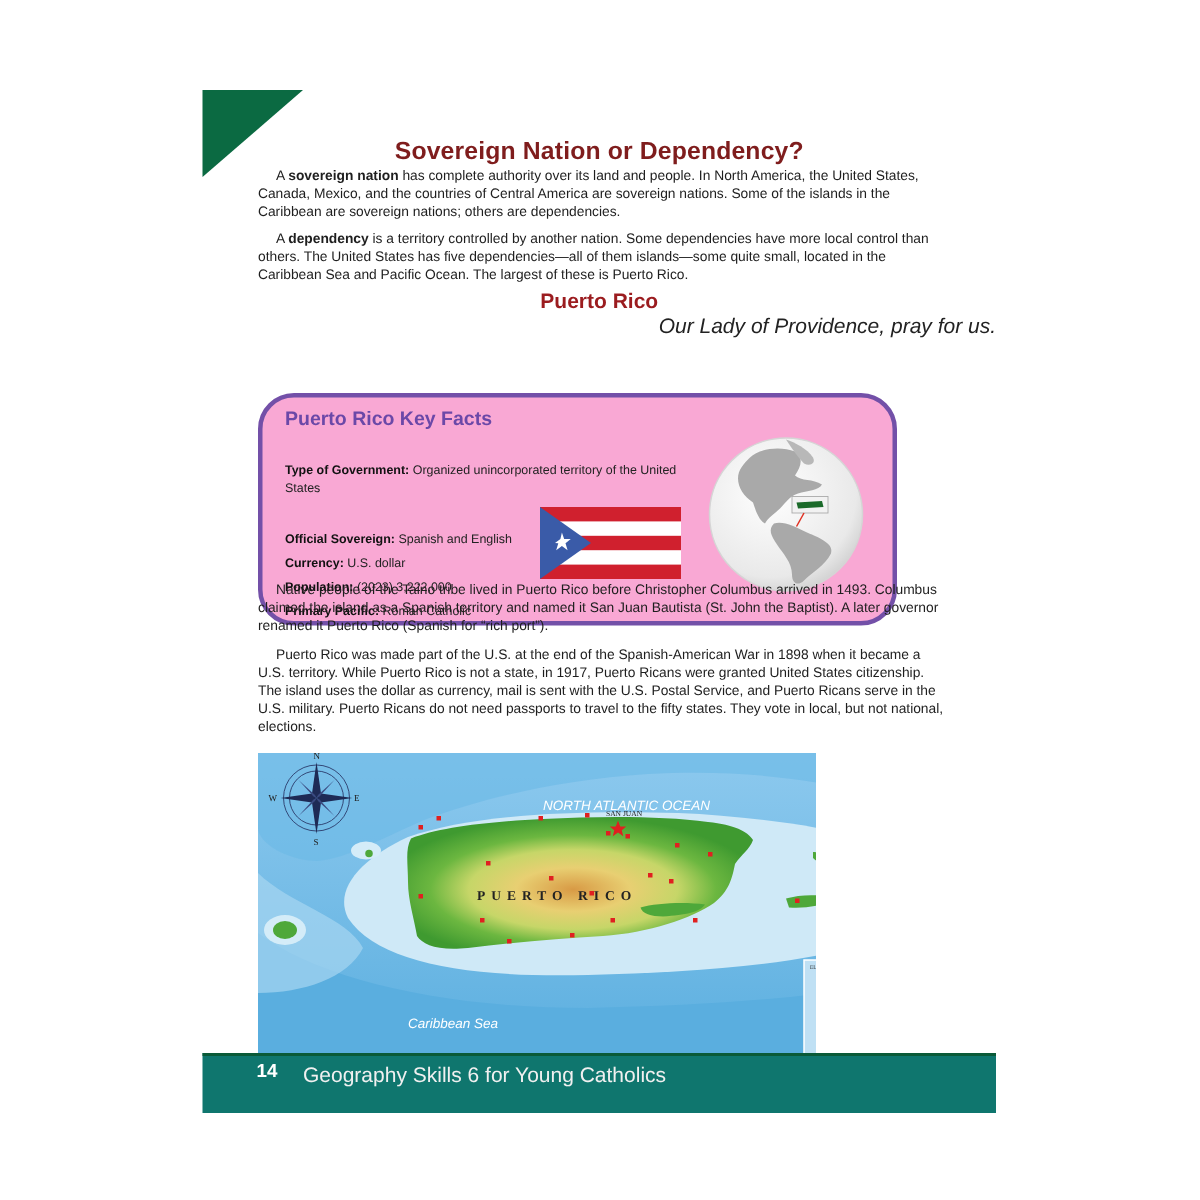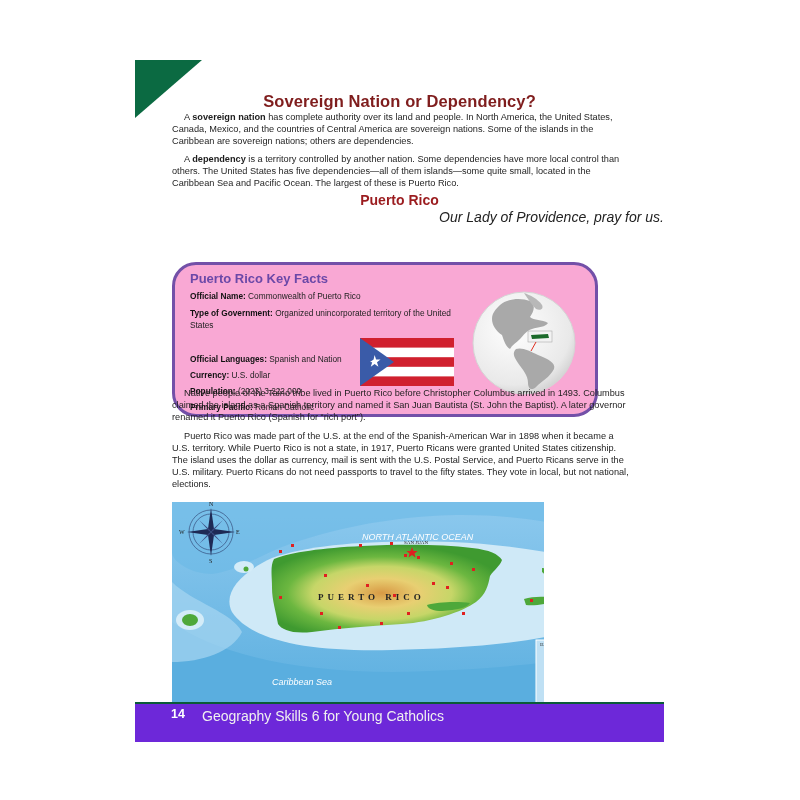--- a/index.html
+++ b/index.html
@@ -16,44 +16,43 @@
   .motto { position: absolute; left: 0; width: 529px; top: 149px; text-align: right; font-style: italic; font-size: 14px; color: #222; }
   .facts { position: absolute; left: 37px; top: 166px; width: 420px; height: 149px; background: #f9a8d4; border: 3px solid #7350a8; border-radius: 24px; margin-top: 36px; }
   .facts-title { position: absolute; left: 15px; top: 6px; color: #6b48a8; font-weight: bold; font-size: 13px; }
   .fact { position: absolute; left: 15px; font-size: 8.3px; line-height: 12px; color: #222; width: 265px; }
   .fact b { font-weight: bold; color: #111; }
   .flag { position: absolute; left: 185px; top: 73px; width: 94px; height: 48px; }
   .globe { position: absolute; left: 297px; top: 26px; width: 104px; height: 104px; }
   .para.p3 { top: 327px; }
   .para.p4 { top: 370px; }
   .map { position: absolute; left: 37px; top: 442px; width: 372px; height: 209px; overflow: hidden; }
-  .footer { position: absolute; left: 0; top: 642px; width: 529px; height: 38px; background: #6d28d9; border-top: 2px solid #0a5a38; }
+  .footer { position: absolute; left: 0; top: 642px; width: 529px; height: 38px; background: #0f766e; border-top: 2px solid #0a5a38; }
   .footer .num { position: absolute; left: 36px; top: 3px; color: #fff; font-weight: bold; font-size: 12.5px; }
   .footer .title { position: absolute; left: 67px; top: 4px; color: #f0f0f0; font-size: 14px; }
 </style>
 </head>
 <body>
 
 <div class="page">
   <div class="corner"></div>
 
   <div class="h1">Sovereign Nation or Dependency?</div>
 
   <div class="para p2"><span class="ind"></span><span>A </span><b>dependency</b><span> is a territory controlled by another nation. Some dependencies have more local control than others. The United States has five dependencies—all of them islands—some quite small, located in the Caribbean Sea and Pacific Ocean. The largest of these is Puerto Rico.</span></div>
 
   <div class="para p1"><span class="ind"></span><span>A </span><b>sovereign nation</b><span> has complete authority over its land and people. In North America, the United States, Canada, Mexico, and the countries of Central America are sovereign nations. Some of the islands in the Caribbean are sovereign nations; others are dependencies.</span></div>
 
   <div class="h2">Puerto Rico</div>
   <div class="motto">Our Lady of Providence, pray for us.</div>
 
   <div class="facts">
     <div class="facts-title">Puerto Rico Key Facts</div>
-    <div class="fact" style="top:25px"><b>Official Name:</b> <span>Commonwealth of Puerto Rico</span></div>
     <div class="fact" style="top:42px;width:270px"><b>Type of Government:</b> <span>Organized unincorporated territory of the United States</span></div>
-    <div class="fact" style="top:88px"><b>Official Languages:</b> <span>Spanish and Nation</span></div>
+    <div class="fact" style="top:88px"><b>Official Sovereign:</b> <span>Spanish and English</span></div>
     <div class="fact" style="top:104px"><b>Currency:</b> <span>U.S. dollar</span></div>
     <div class="fact" style="top:120px"><b>Population:</b> <span>(2023) 3,222,000</span></div>
     <div class="fact" style="top:136px"><b>Primary Pacific:</b> <span>Roman Catholic</span></div>
 
     <svg class="flag" viewBox="0 0 94 48">
       <rect x="0" y="0" width="94" height="48" fill="#ffffff"></rect>
       <rect x="0" y="0" width="94" height="9.6" fill="#d0202e"></rect>
       <rect x="0" y="19.2" width="94" height="9.6" fill="#d0202e"></rect>
       <rect x="0" y="38.4" width="94" height="9.6" fill="#d0202e"></rect>
       <polygon points="0,0 34,24 0,48" fill="#3a5ba8"></polygon>

